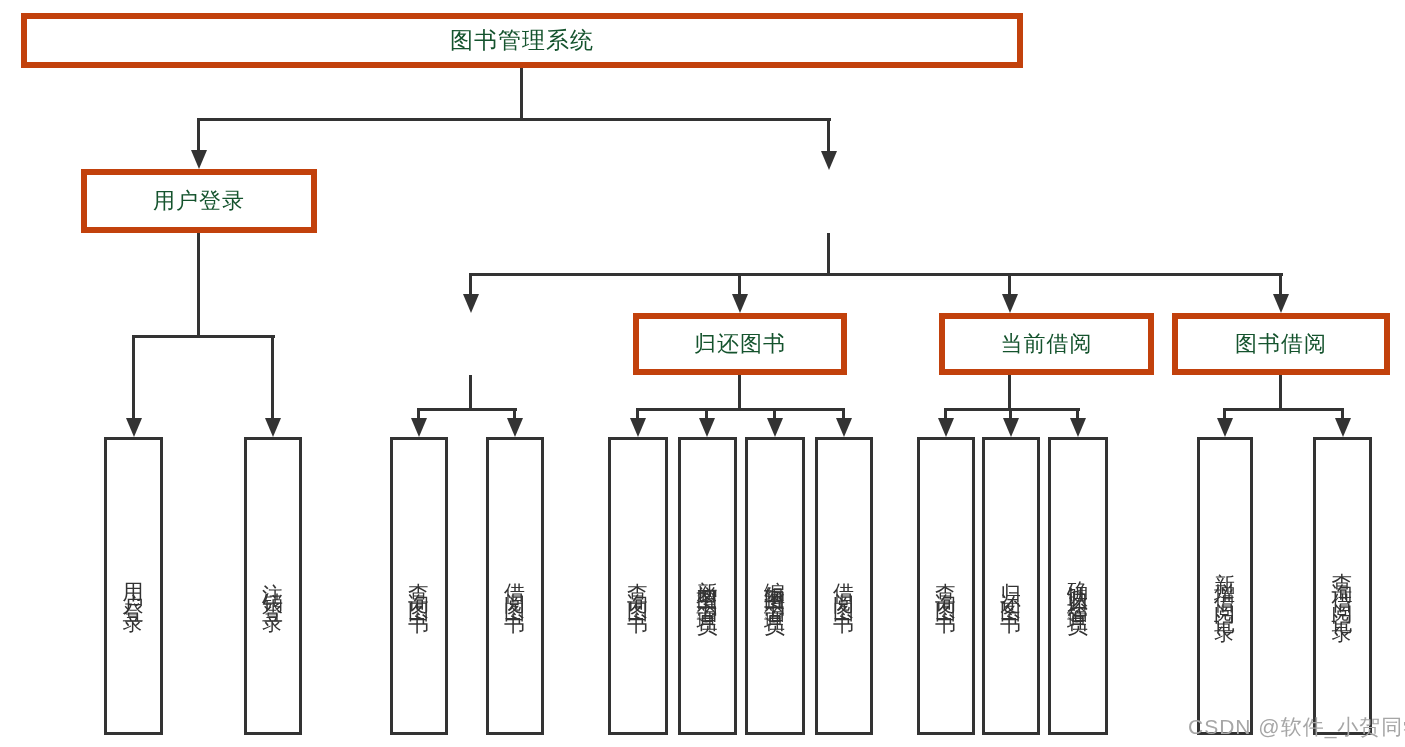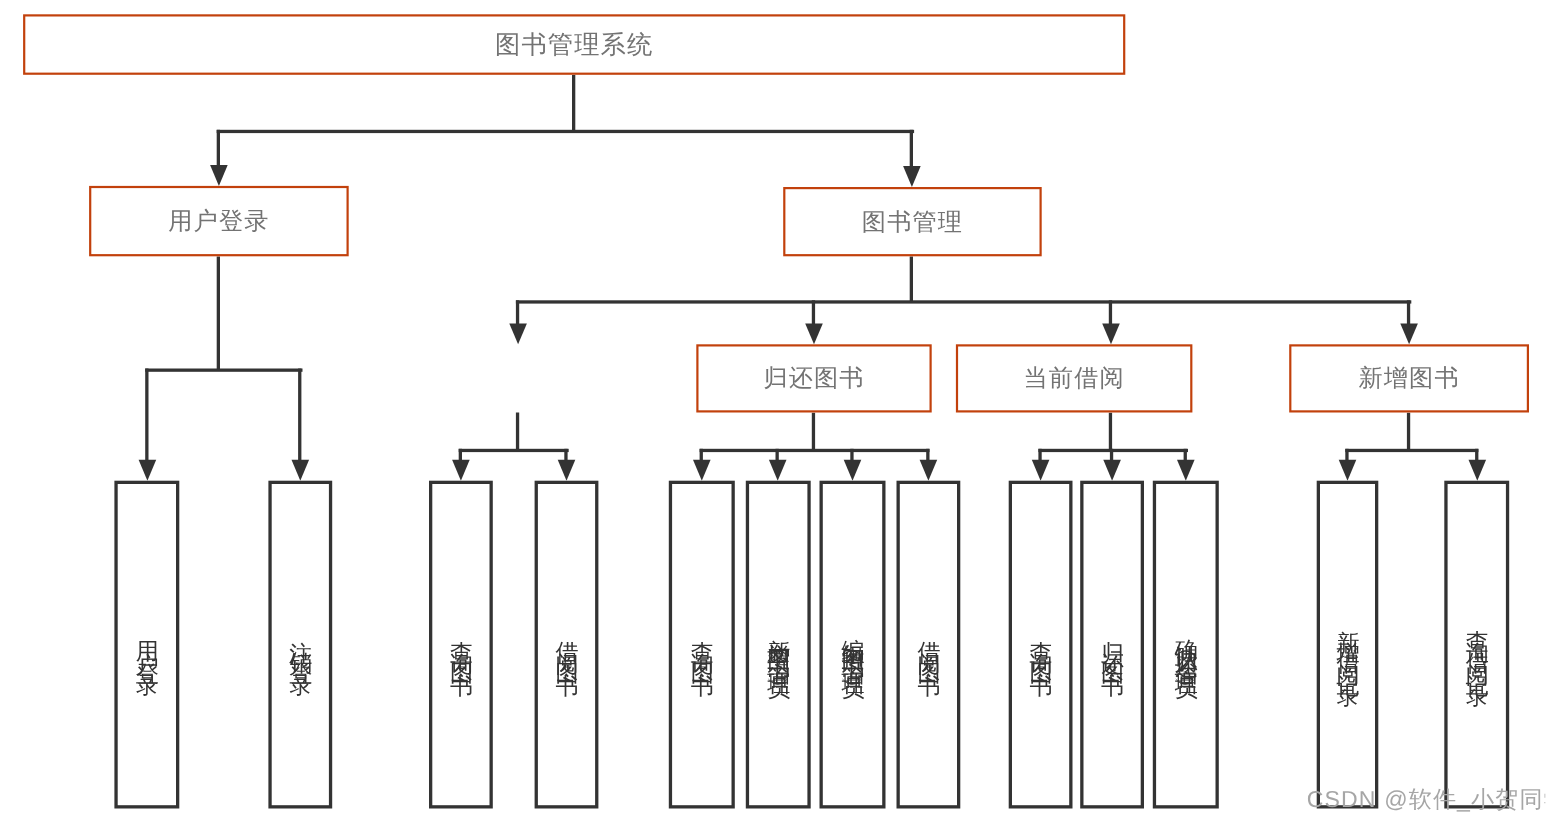--- a/index.html
+++ b/index.html
@@ -10,26 +10,26 @@
     position: relative;
     width: 1405px;
     height: 747px;
     background: #ffffff;
     overflow: hidden;
   }
 
   
   .hbox {
     position: absolute;
-    border: 2px solid #c2410c;
+    border: 6px solid #c2410c;
     background: #ffffff;
     display: flex;
     align-items: center;
     justify-content: center;
-    color: #737373;
+    color: #14532d;
     font-size: 22px;
     letter-spacing: 1px;
   }
   .hbox.root { font-size: 23px; }
 
   
   .vbox {
     position: absolute;
     top: 437px;
     height: 298px;
@@ -136,32 +136,29 @@
   <div class="vline" style="left:1341px; top:408px; height:12px;"></div>
   <div class="arrow" style="left:1335px; top:418px;"></div>
 
   <div class="hbox root" style="left:21px; top:13px; width:1002px; height:55px;">
     <span>图书管理系统</span>
   </div>
 
   <div class="hbox" style="left:81px; top:169px; width:236px; height:64px;">
     <span>用户登录</span>
   </div>
-  <div class="hbox" style="left:712px; top:170px; width:235px; height:63px;">
-    <span>图书管理</span>
-  </div>
 
   <div class="hbox" style="left:633px; top:313px; width:214px; height:62px;">
     <span>归还图书</span>
   </div>
-  <div class="hbox" style="left:869px; top:313px; width:215px; height:62px;text-align:center;">
+  <div class="hbox" style="left:939px; top:313px; width:215px; height:62px;text-align:center;">
     <span>当前借阅</span>
   </div>
   <div class="hbox" style="left:1172px; top:313px; width:218px; height:62px;">
-    <span>新增图书</span>
+    <span>图书借阅</span>
   </div>
 
   <div class="vbox" style="left:104px; width:59px;">
     <span class="vtext">用户登录</span>
   </div>
   <div class="vbox" style="left:244px; width:58px;">
     <span class="vtext">注销登录</span>
   </div>
 
   <div class="vbox" style="left:390px; width:58px;">

